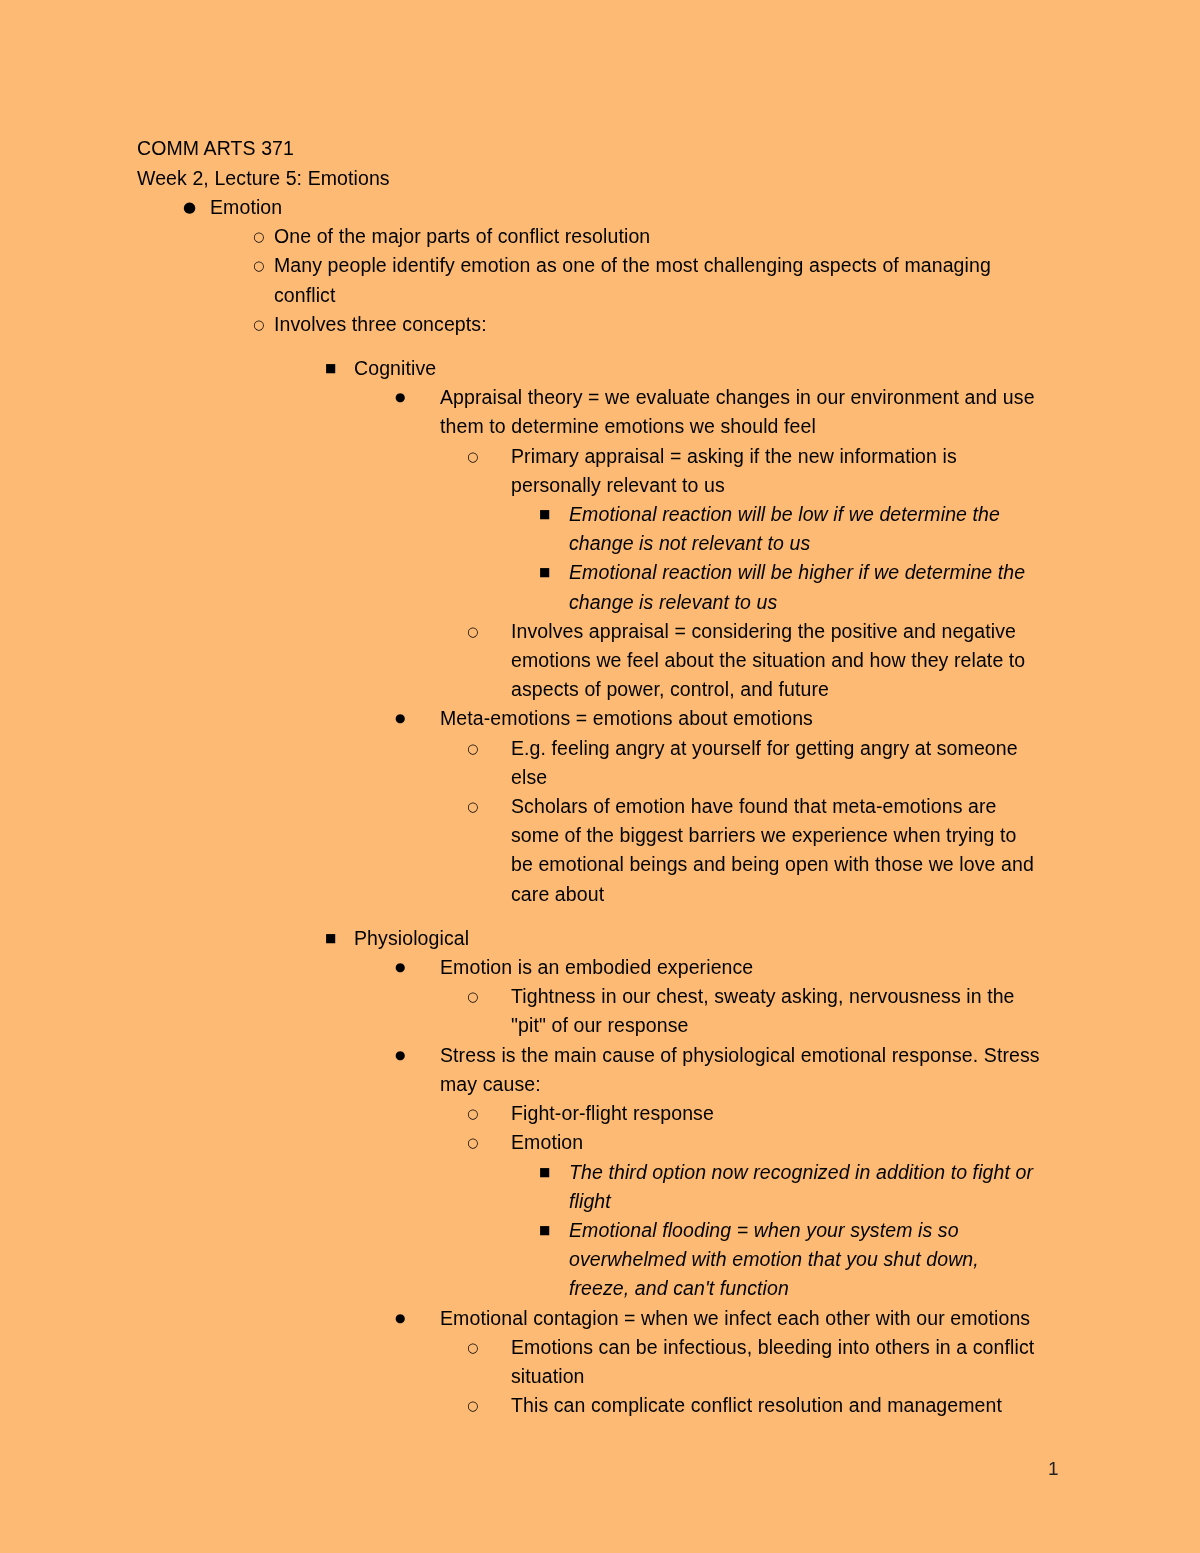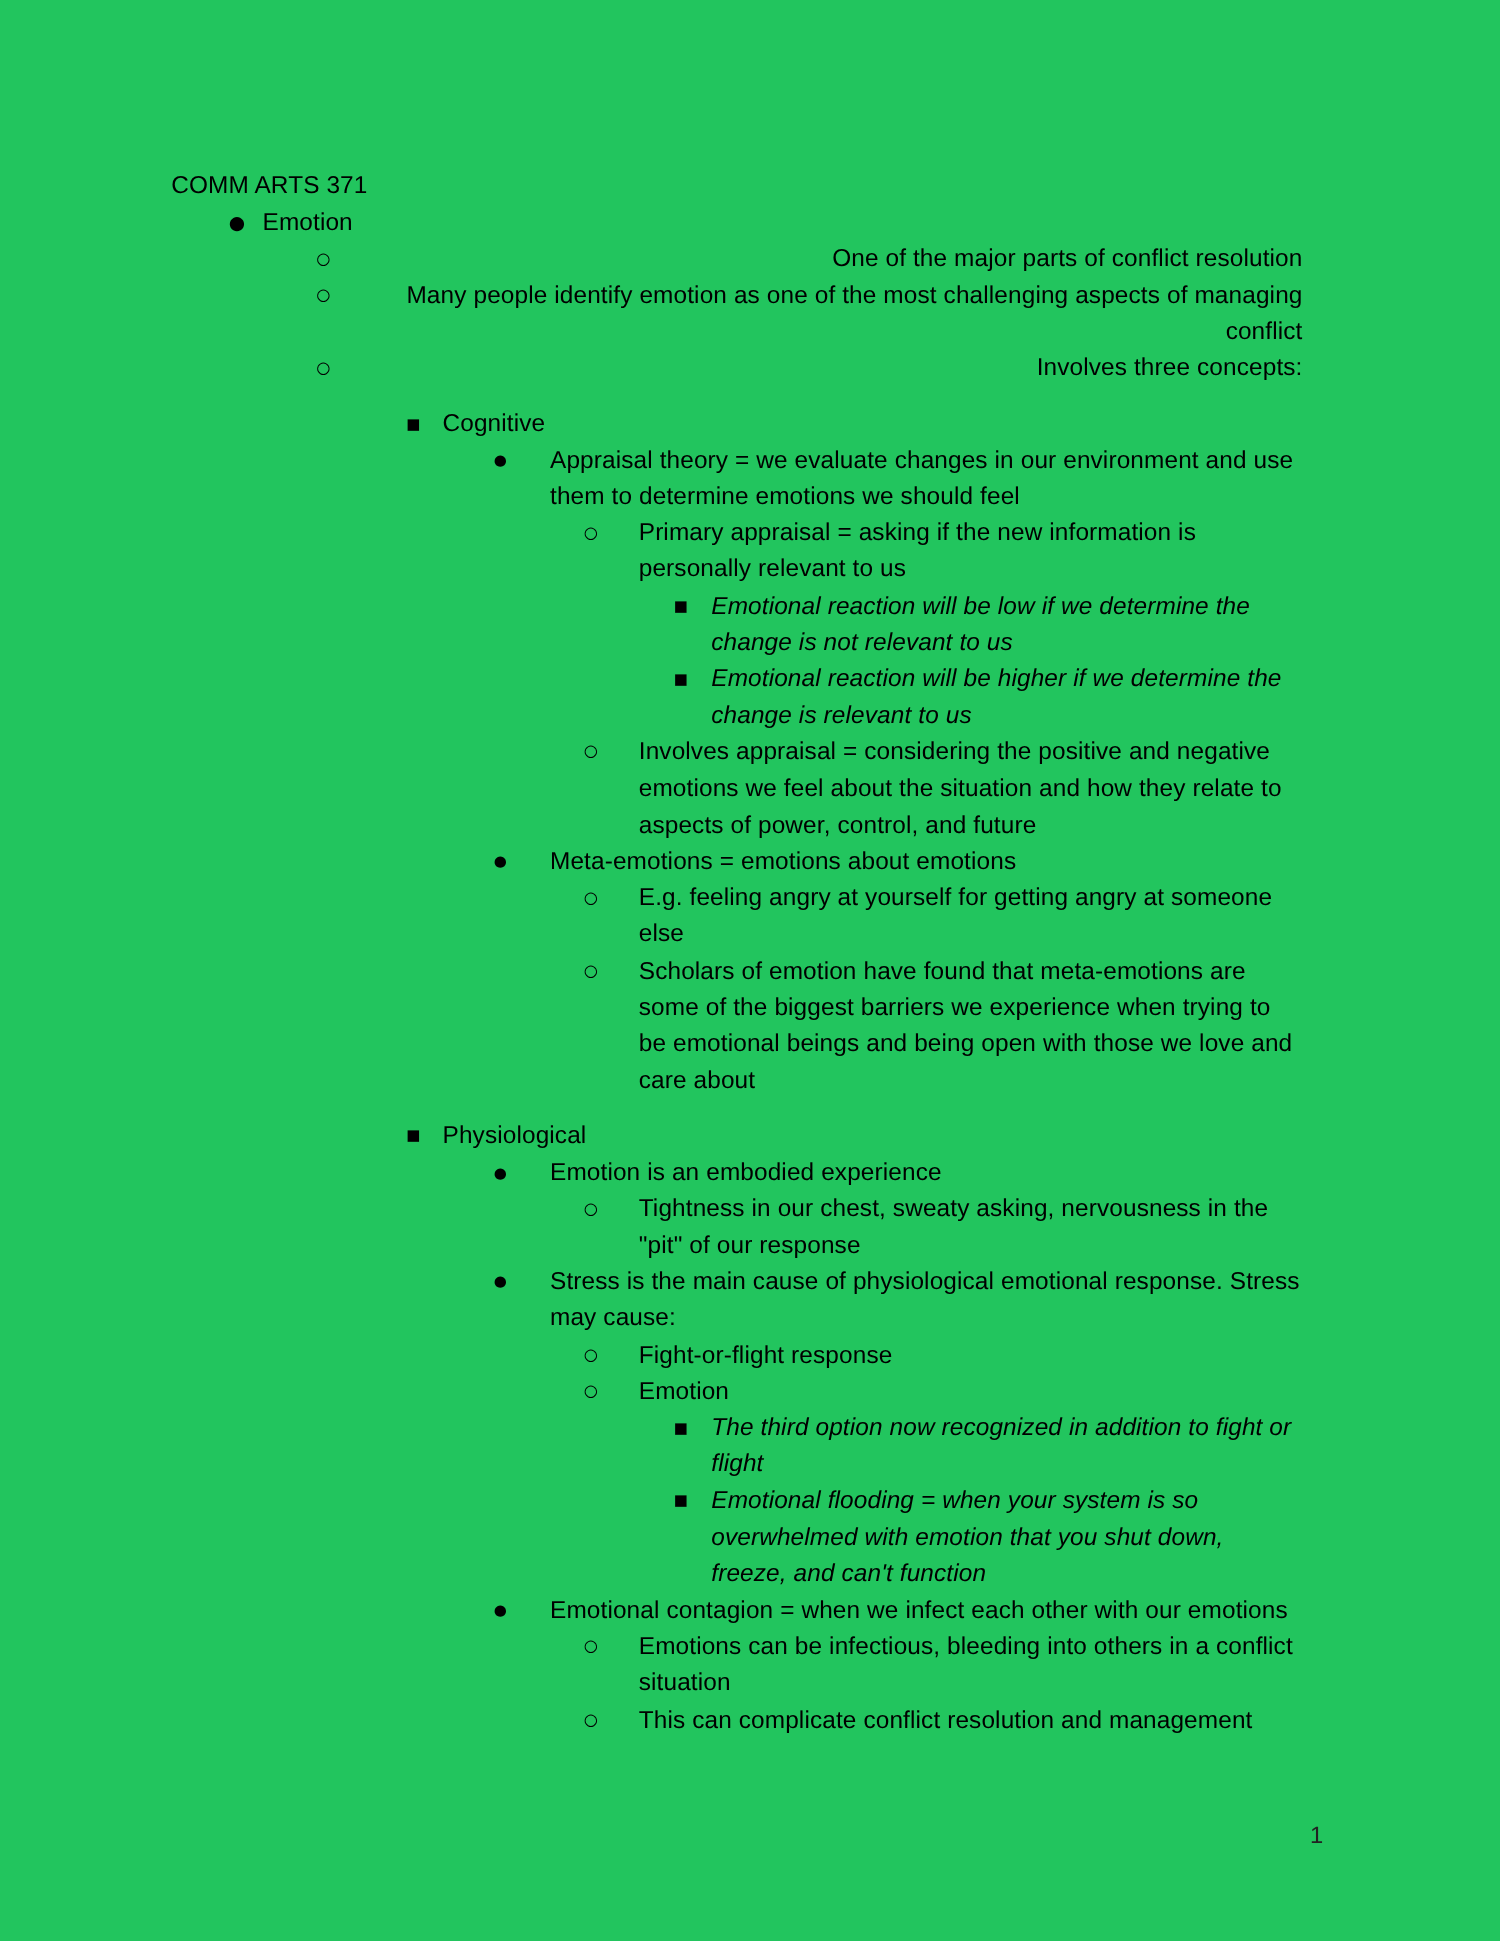--- a/index.html
+++ b/index.html
@@ -8,21 +8,21 @@
     background: #ffffff;
   }
   body {
     font-family: "Liberation Sans", sans-serif;
     color: #000000;
   }
   .page {
     position: relative;
     width: 1200px;
     height: 1553px;
-    background: #22c55e;
+    background: #fdba74;
     box-sizing: border-box;
     overflow: hidden;
   }
   .doc-body {
     position: absolute;
     left: 137px;
     top: 134px;
     width: 905px;
   }
   .heading-line {
@@ -47,21 +47,21 @@
     line-height: 29.2px;
     font-family: "DejaVu Sans", sans-serif;
   }
   .li > .txt {
     display: block;
   }
   
   .lvl1 { margin-left: 46px;  }
   .lvl1 > .txt { margin-left: 27px; }
   .lvl2 { margin-left: 116px; }
-  .lvl2 > .txt { margin-left: 21px; text-align: right; }
+  .lvl2 > .txt { margin-left: 21px; }
   .lvl3 { margin-left: 188px; }
   .lvl3 > .txt { margin-left: 29px; margin-top: 15px; }
   .lvl4 { margin-left: 258px; }
   .lvl4 > .txt { margin-left: 45px; }
   .lvl5 { margin-left: 330px; }
   .lvl5 > .txt { margin-left: 44px; }
   .lvl6 { margin-left: 402px; }
   .lvl6 > .txt { margin-left: 30px; font-style: italic; }
 
   
@@ -89,20 +89,21 @@
 </style>
 </head>
 <body>
 
 <div class="page">
 
   <div class="doc-body">
 
     <div class="heading-line">COMM ARTS 371</div>
 
+    <div class="heading-line">Week 2, Lecture 5: Emotions</div>
 
     <div id="outline-root">
         <div class="li lvl1">
           <span class="bullet b-disc">●</span>
           <span class="txt">Emotion</span>
         </div>
         <div class="li lvl2">
           <span class="bullet b-circle">○</span>
           <span class="txt">One of the major parts of conflict resolution</span>
         </div>

